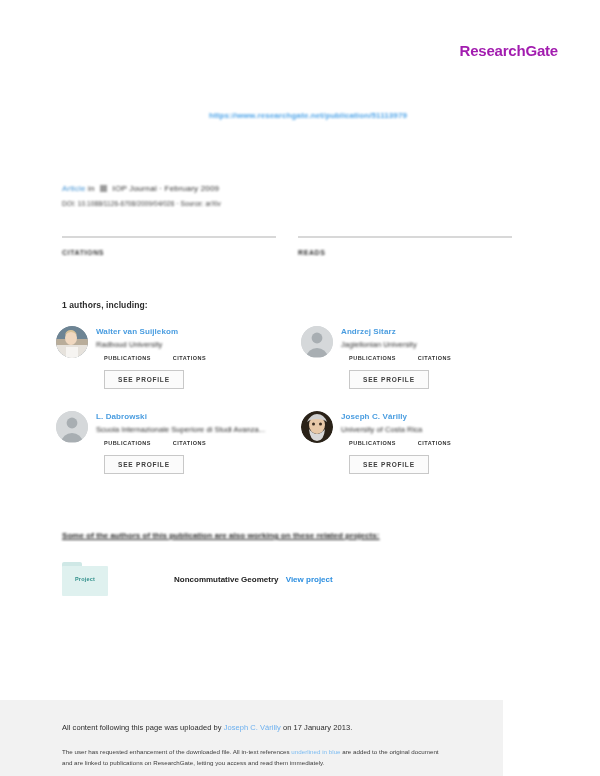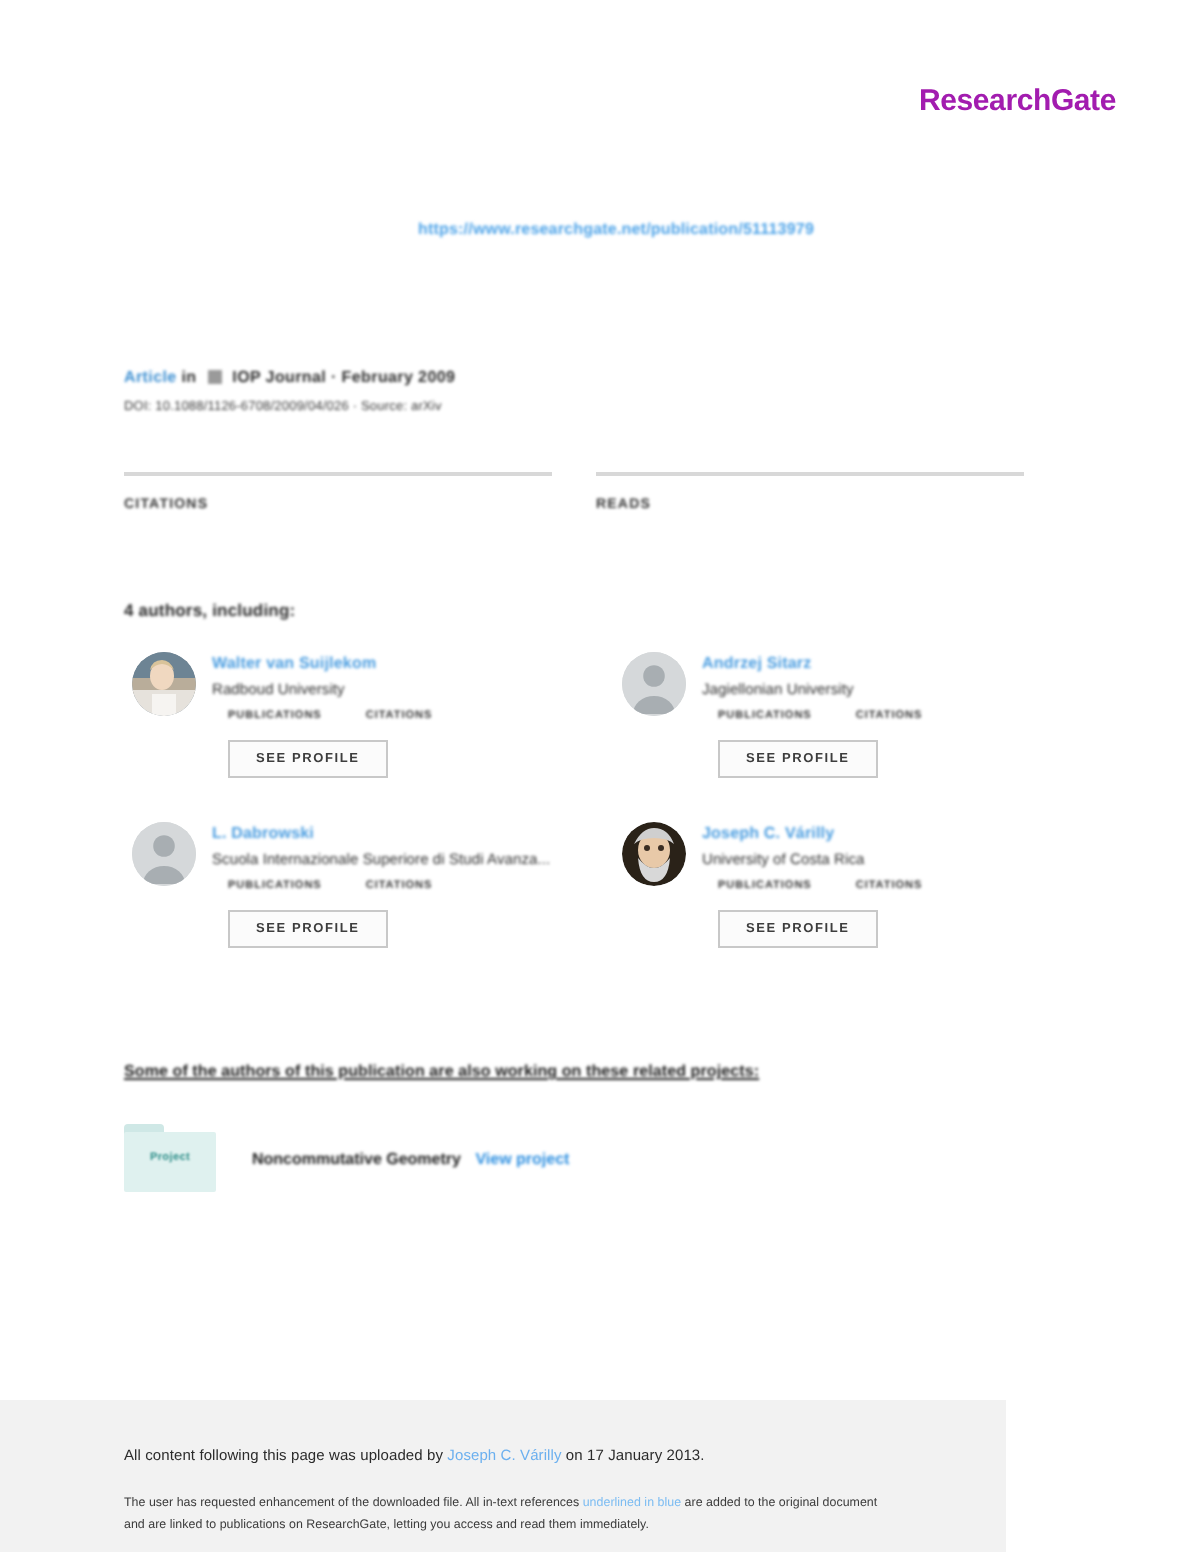--- a/index.html
+++ b/index.html
@@ -63,21 +63,21 @@
 
   
   .meta-block {
     position: absolute;
     top: 184px;
     left: 62px;
     width: 460px;
   }
   .meta-line-1 {
     font-size: 8px;
-    font-weight: bold;
+    font-weight: normal;
     color: #2f2f2f;
     letter-spacing: 0.2px;
     margin-bottom: 7px;
     filter: blur(0.85px);
     white-space: nowrap;
   }
   .meta-line-1 .meta-type { color: #3d8fd1; }
   .meta-line-1 .meta-journal { color: #2f2f2f; }
   .meta-line-1 .meta-badge {
     display: inline-block;
@@ -139,21 +139,20 @@
     filter: blur(0.7px);
   }
 
   .authors-grid {
     position: absolute;
     top: 326px;
     left: 56px;
     width: 500px;
     display: flex;
     flex-wrap: wrap;
-    justify-content: flex-end;
   }
   .author-card {
     width: 245px;
     box-sizing: border-box;
     display: flex;
     align-items: flex-start;
     margin-bottom: 22px;
     padding-right: 4px;
   }
   .author-card.right { padding-left: 0px; }
@@ -245,20 +244,21 @@
     filter: blur(0.8px);
     white-space: nowrap;
     text-decoration: underline;
   }
   .project-row {
     position: absolute;
     top: 562px;
     left: 62px;
     display: flex;
     align-items: center;
+    gap: 48px;
   }
   .project-folder {
     width: 46px;
     height: 34px;
     position: relative;
     margin-right: 18px;
     flex: 0 0 46px;
   }
   .folder-tab {
     position: absolute;
@@ -359,21 +359,21 @@
       <div class="stat-value">23</div>
       <div class="stat-label">CITATIONS</div>
     </div>
     <div class="stat-col">
       <div class="stat-rule"></div>
       <div class="stat-value">48</div>
       <div class="stat-label">READS</div>
     </div>
   </div>
 
-  <div class="authors-heading">4 authors, including:</div>
+  <div class="authors-heading">1 authors, including:</div>
 
   <div class="authors-grid">
 
     <div class="author-card">
       <div class="avatar">
         <svg width="32" height="32" viewBox="0 0 32 32" aria-hidden="true">
           <defs>
             <clipPath id="c1">
                 <circle cx="16" cy="16" r="16"></circle>
               </clipPath>

